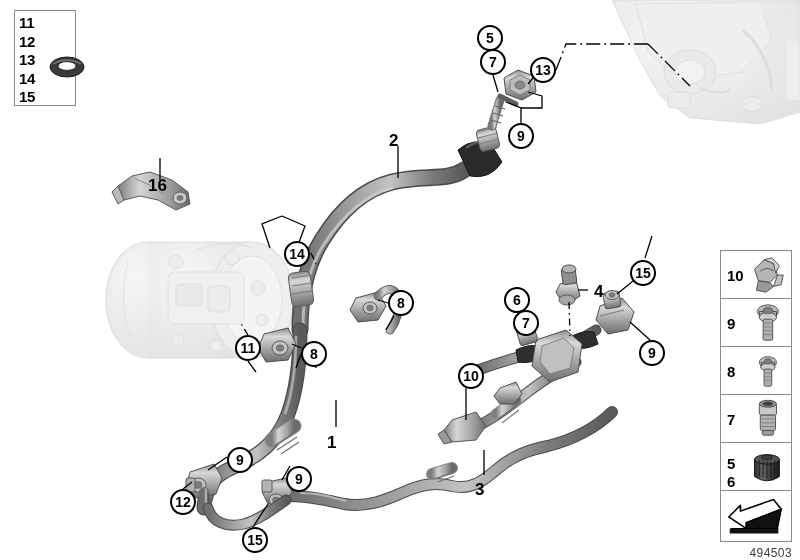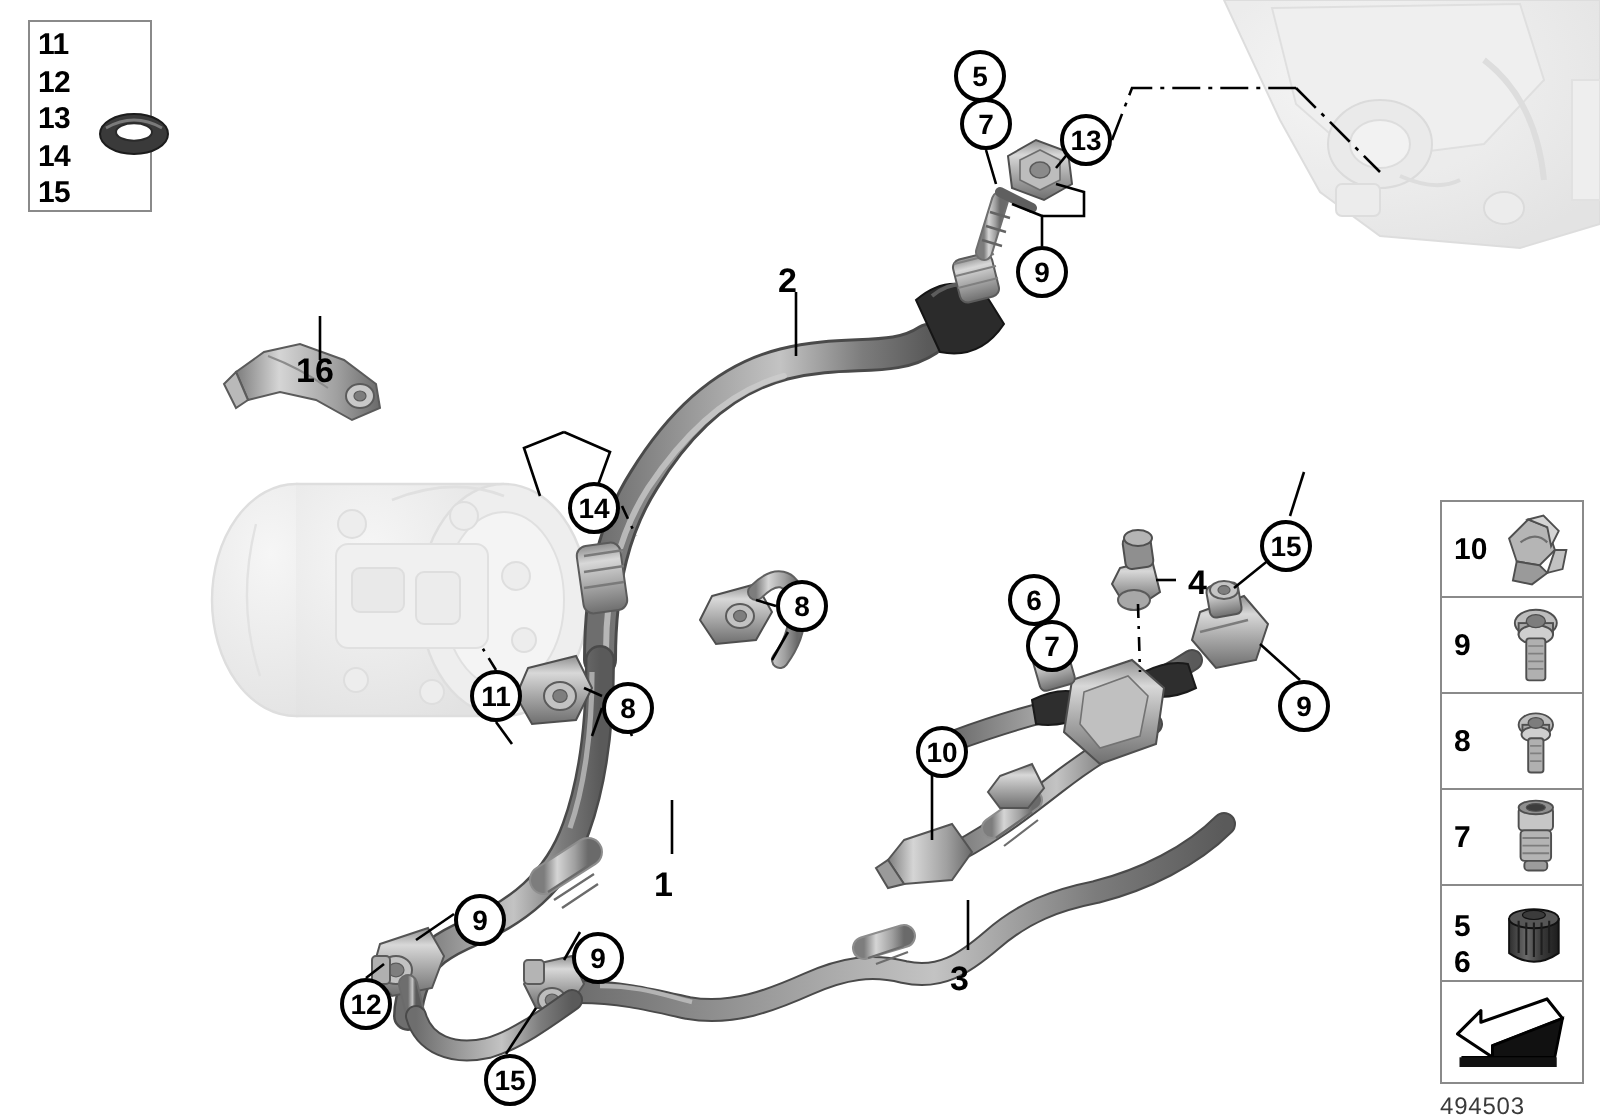--- a/index.html
+++ b/index.html
@@ -38,21 +38,21 @@
     font-size:15px;font-weight:bold;color:#000;
   }
   .side-cell.dual .sc-num.n1{top:12px;transform:none;}
   .side-cell.dual .sc-num.n2{top:30px;transform:none;}
   .side-cell .sc-icon{
     position:absolute;right:4px;top:50%;transform:translateY(-50%);
     width:42px;height:44px;
   }
   .side-cell.arrow-cell{height:52px;}
   .partno{
-    position:absolute;left:720px;top:546px;width:72px;text-align:left;
+    position:absolute;left:720px;top:546px;width:72px;text-align:right;
     font-size:12px;color:#3a3a3a;letter-spacing:0.4px;
   }
 
   
   .callout{
     position:absolute;width:26px;height:26px;border-radius:50%;
     border:2px solid #000;background:#fff;
     display:flex;align-items:center;justify-content:center;
     font-size:14px;font-weight:bold;color:#000;box-sizing:border-box;
   }

